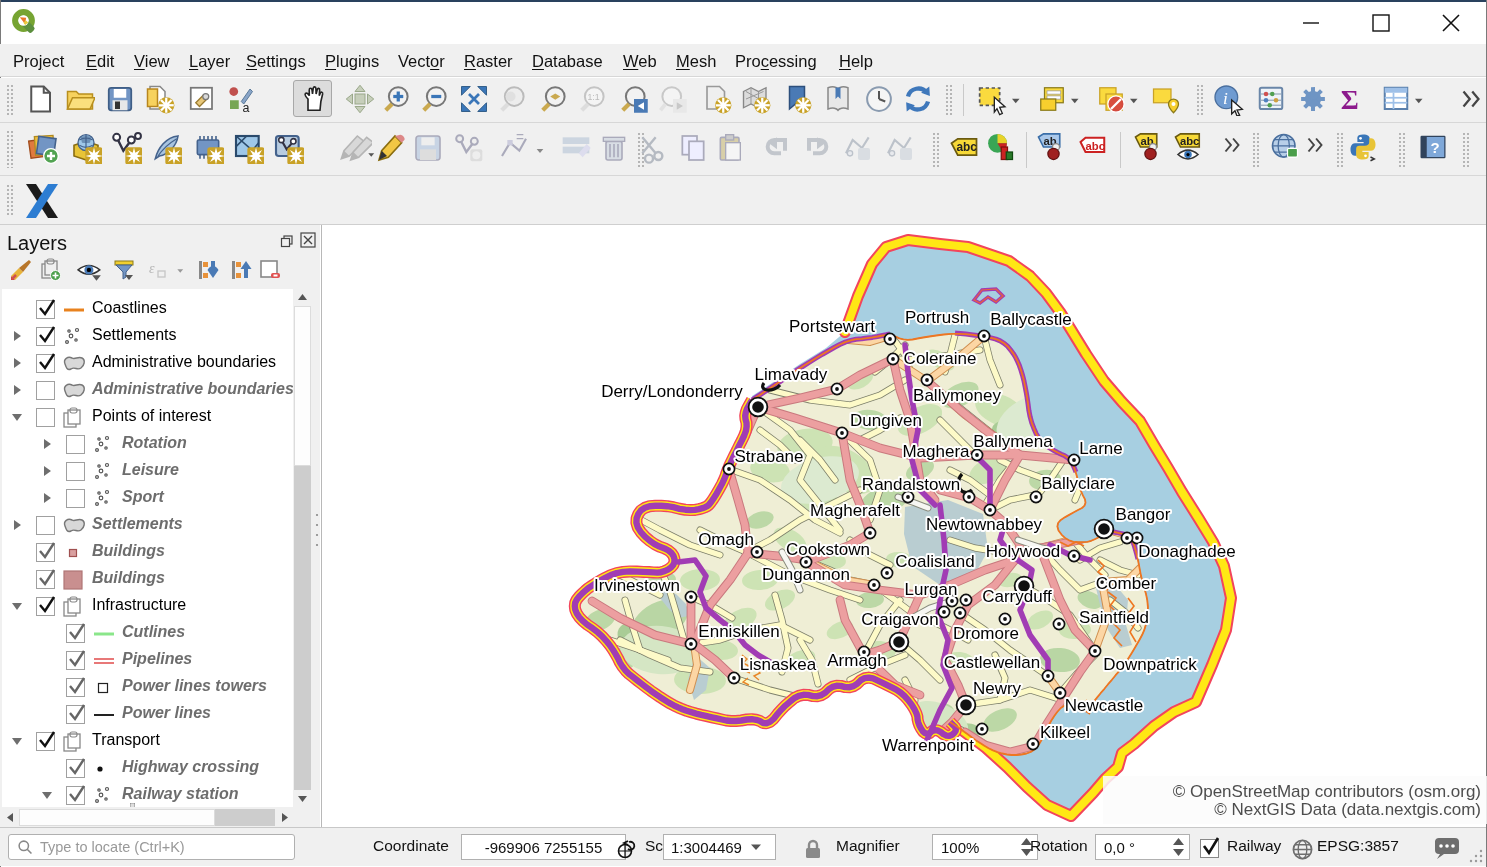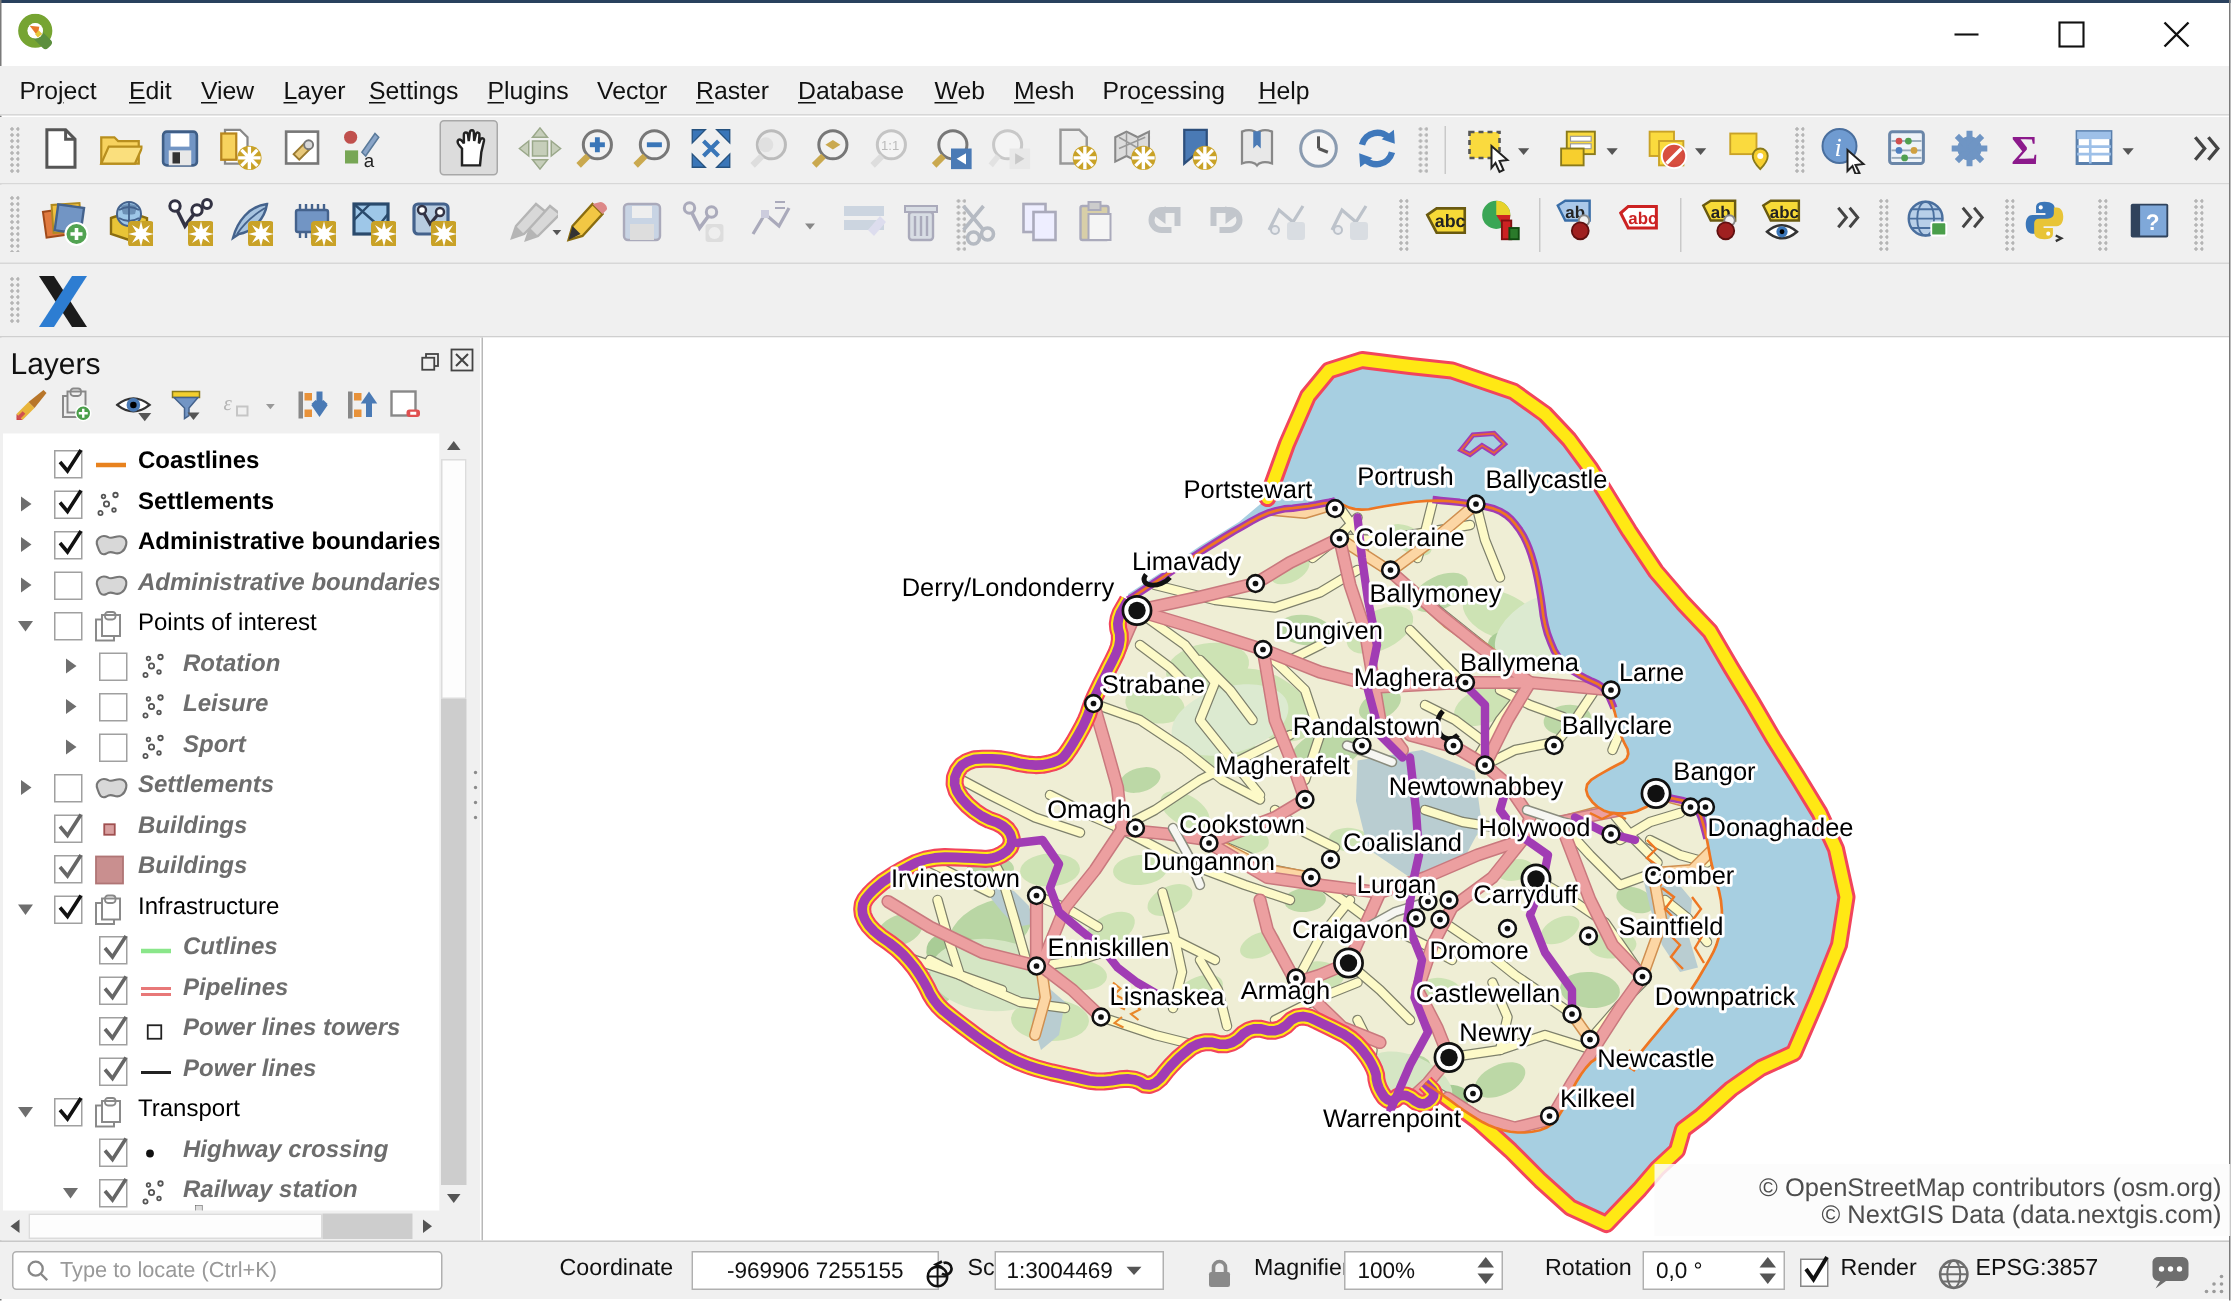--- a/index.html
+++ b/index.html
@@ -19,21 +19,21 @@
 #statusbar{left:0;top:827px;width:1486px;height:39px;background:#f0f0f0;border-top:1px solid #c8c8c8;box-sizing:border-box;font-size:15px;color:#111;}
 .handle{width:7px;background-image:radial-gradient(circle,#b5b5b5 1px,transparent 1.2px);background-size:4px 4px;background-position:0 0;}
 .sep{width:1px;background:#c9c9c9;}
 .treerow{position:absolute;left:0;height:27px;width:291px;font-size:16px;color:#000;}
 .cb{position:absolute;top:3px;width:19px;height:19px;background:#fff;border:1px solid #a0a0a0;box-sizing:border-box;}
 .exp{position:absolute;top:8px;width:0;height:0;}
 .expR{border-left:7px solid #6e6e6e;border-top:5px solid transparent;border-bottom:5px solid transparent;}
 .expD{border-top:7px solid #6e6e6e;border-left:5px solid transparent;border-right:5px solid transparent;top:10px;}
 .lbl{position:absolute;top:3px;white-space:nowrap;}
 .gray{color:#6d6d6d;font-style:italic;font-weight:bold;}
-.boldlbl{font-weight:bold;}
+.boldlbl{font-weight:normal;}
 .field{position:absolute;top:834px;height:26px;background:#fff;border:1px solid #b0b0b0;box-sizing:border-box;font-size:15px;color:#111;display:flex;align-items:center;}
 .slabel{position:absolute;top:837px;font-size:15.5px;color:#111;}
 u{text-decoration-thickness:1px;text-underline-offset:2px;}
 </style></head>
 <body>
 <div id="win">
 
 <div class="abs" id="titlebar"></div>
 <div class="abs" style="left:0;top:0;width:1487px;height:2px;background:#29415e"></div>
 <div class="abs" style="left:0;top:0;width:1px;height:867px;background:#7a7a7a"></div>
@@ -1184,29 +1184,29 @@
         <span style="color:#999;font-size:14.5px">Type to locate (Ctrl+K)</span>
       </div><div class="slabel" style="left:373px">Coordinate</div><div class="field" style="left:461px;width:165px;justify-content:center">-969906 7255155</div><svg class="abs" style="left:615px;top:838px" width="24" height="24" viewBox="0 0 24 24">
         <circle cx="10" cy="13" r="6.5" fill="none" stroke="#111" stroke-width="1.6"></circle>
         <path d="M10 6.5 L10 19.5 M3.5 13 L16.5 13" stroke="#111" stroke-width="1.2"></path>
         <path d="M14 4 a4 4 0 1 1 -1 7 M13 3 l-4 2 l4 2" fill="none" stroke="#111" stroke-width="1.8"></path>
       </svg><div class="slabel" style="left:645px">Scale</div><div class="field" style="left:663px;width:113px;padding-left:7px">1:3004469<svg width="12" height="8" viewBox="0 0 12 8" style="margin-left:8px">
           <polygon points="1,1.5 11,1.5 6,7" fill="#555"></polygon>
         </svg></div><svg class="abs" style="left:803px;top:839px" width="20" height="22" viewBox="0 0 20 22">
         <rect x="3" y="9" width="14" height="10" rx="1.5" fill="#8a8a8a"></rect>
         <path d="M6 9 L6 6 a4 4 0 0 1 8 0 L14 9" fill="none" stroke="#8a8a8a" stroke-width="2.4"></path>
-      </svg><div class="slabel" style="left:836px">Magnifier</div><div class="field" style="left:896px;width:106px;padding-left:8px">100%<svg width="13" height="20" viewBox="0 0 13 20" style="position:absolute;right:4px;top:2px">
+      </svg><div class="slabel" style="left:836px">Magnifier</div><div class="field" style="left:932px;width:106px;padding-left:8px">100%<svg width="13" height="20" viewBox="0 0 13 20" style="position:absolute;right:4px;top:2px">
           <polygon points="6.5,1 12,8 1,8" fill="#555"></polygon>
           <polygon points="6.5,19 12,12 1,12" fill="#555"></polygon>
         </svg></div><div class="slabel" style="left:1030px">Rotation</div><div class="field" style="left:1095px;width:95px;padding-left:8px">0,0 °<svg width="13" height="20" viewBox="0 0 13 20" style="position:absolute;right:4px;top:2px">
           <polygon points="6.5,1 12,8 1,8" fill="#555"></polygon>
           <polygon points="6.5,19 12,12 1,12" fill="#555"></polygon>
         </svg></div><div class="abs" style="left:1200px;top:839px;width:19px;height:19px;background:#fff;border:1px solid #888;box-sizing:border-box"></div><svg class="abs" style="left:1199px;top:834px" width="24" height="24" viewBox="0 0 24 24">
         <path d="M5 12 L10 19 L19 4" fill="none" stroke="#111" stroke-width="2.6"></path>
-      </svg><div class="slabel" style="left:1227px">Render</div><svg class="abs" style="left:1291px;top:838px" width="23" height="23" viewBox="0 0 24 24">
+      </svg><div class="slabel" style="left:1227px">Railway</div><svg class="abs" style="left:1291px;top:838px" width="23" height="23" viewBox="0 0 24 24">
         <circle cx="12" cy="12" r="9.5" fill="none" stroke="#6e6e6e" stroke-width="1.8"></circle>
         <ellipse cx="12" cy="12" rx="4.5" ry="9.5" fill="none" stroke="#6e6e6e" stroke-width="1.4"></ellipse>
         <path d="M2.5 12 L21.5 12 M4 7 L20 7 M4 17 L20 17" stroke="#6e6e6e" stroke-width="1.4"></path>
       </svg><div class="slabel" style="left:1317px">EPSG:3857</div><svg class="abs" style="left:1432px;top:837px" width="30" height="26" viewBox="0 0 30 26">
         <path d="M3 4 a4 4 0 0 1 4 -3 L23 1 a4 4 0 0 1 4 4 L27 13 a4 4 0 0 1 -4 4 L12 17 L5 22 L8 17 L7 17 a4 4 0 0 1 -4 -4 Z" fill="#6e6e6e"></path>
         <g fill="#fff">
           <circle cx="9" cy="9" r="1.8"></circle>
           <circle cx="15" cy="9" r="1.8"></circle>
           <circle cx="21" cy="9" r="1.8"></circle>
         </g>

